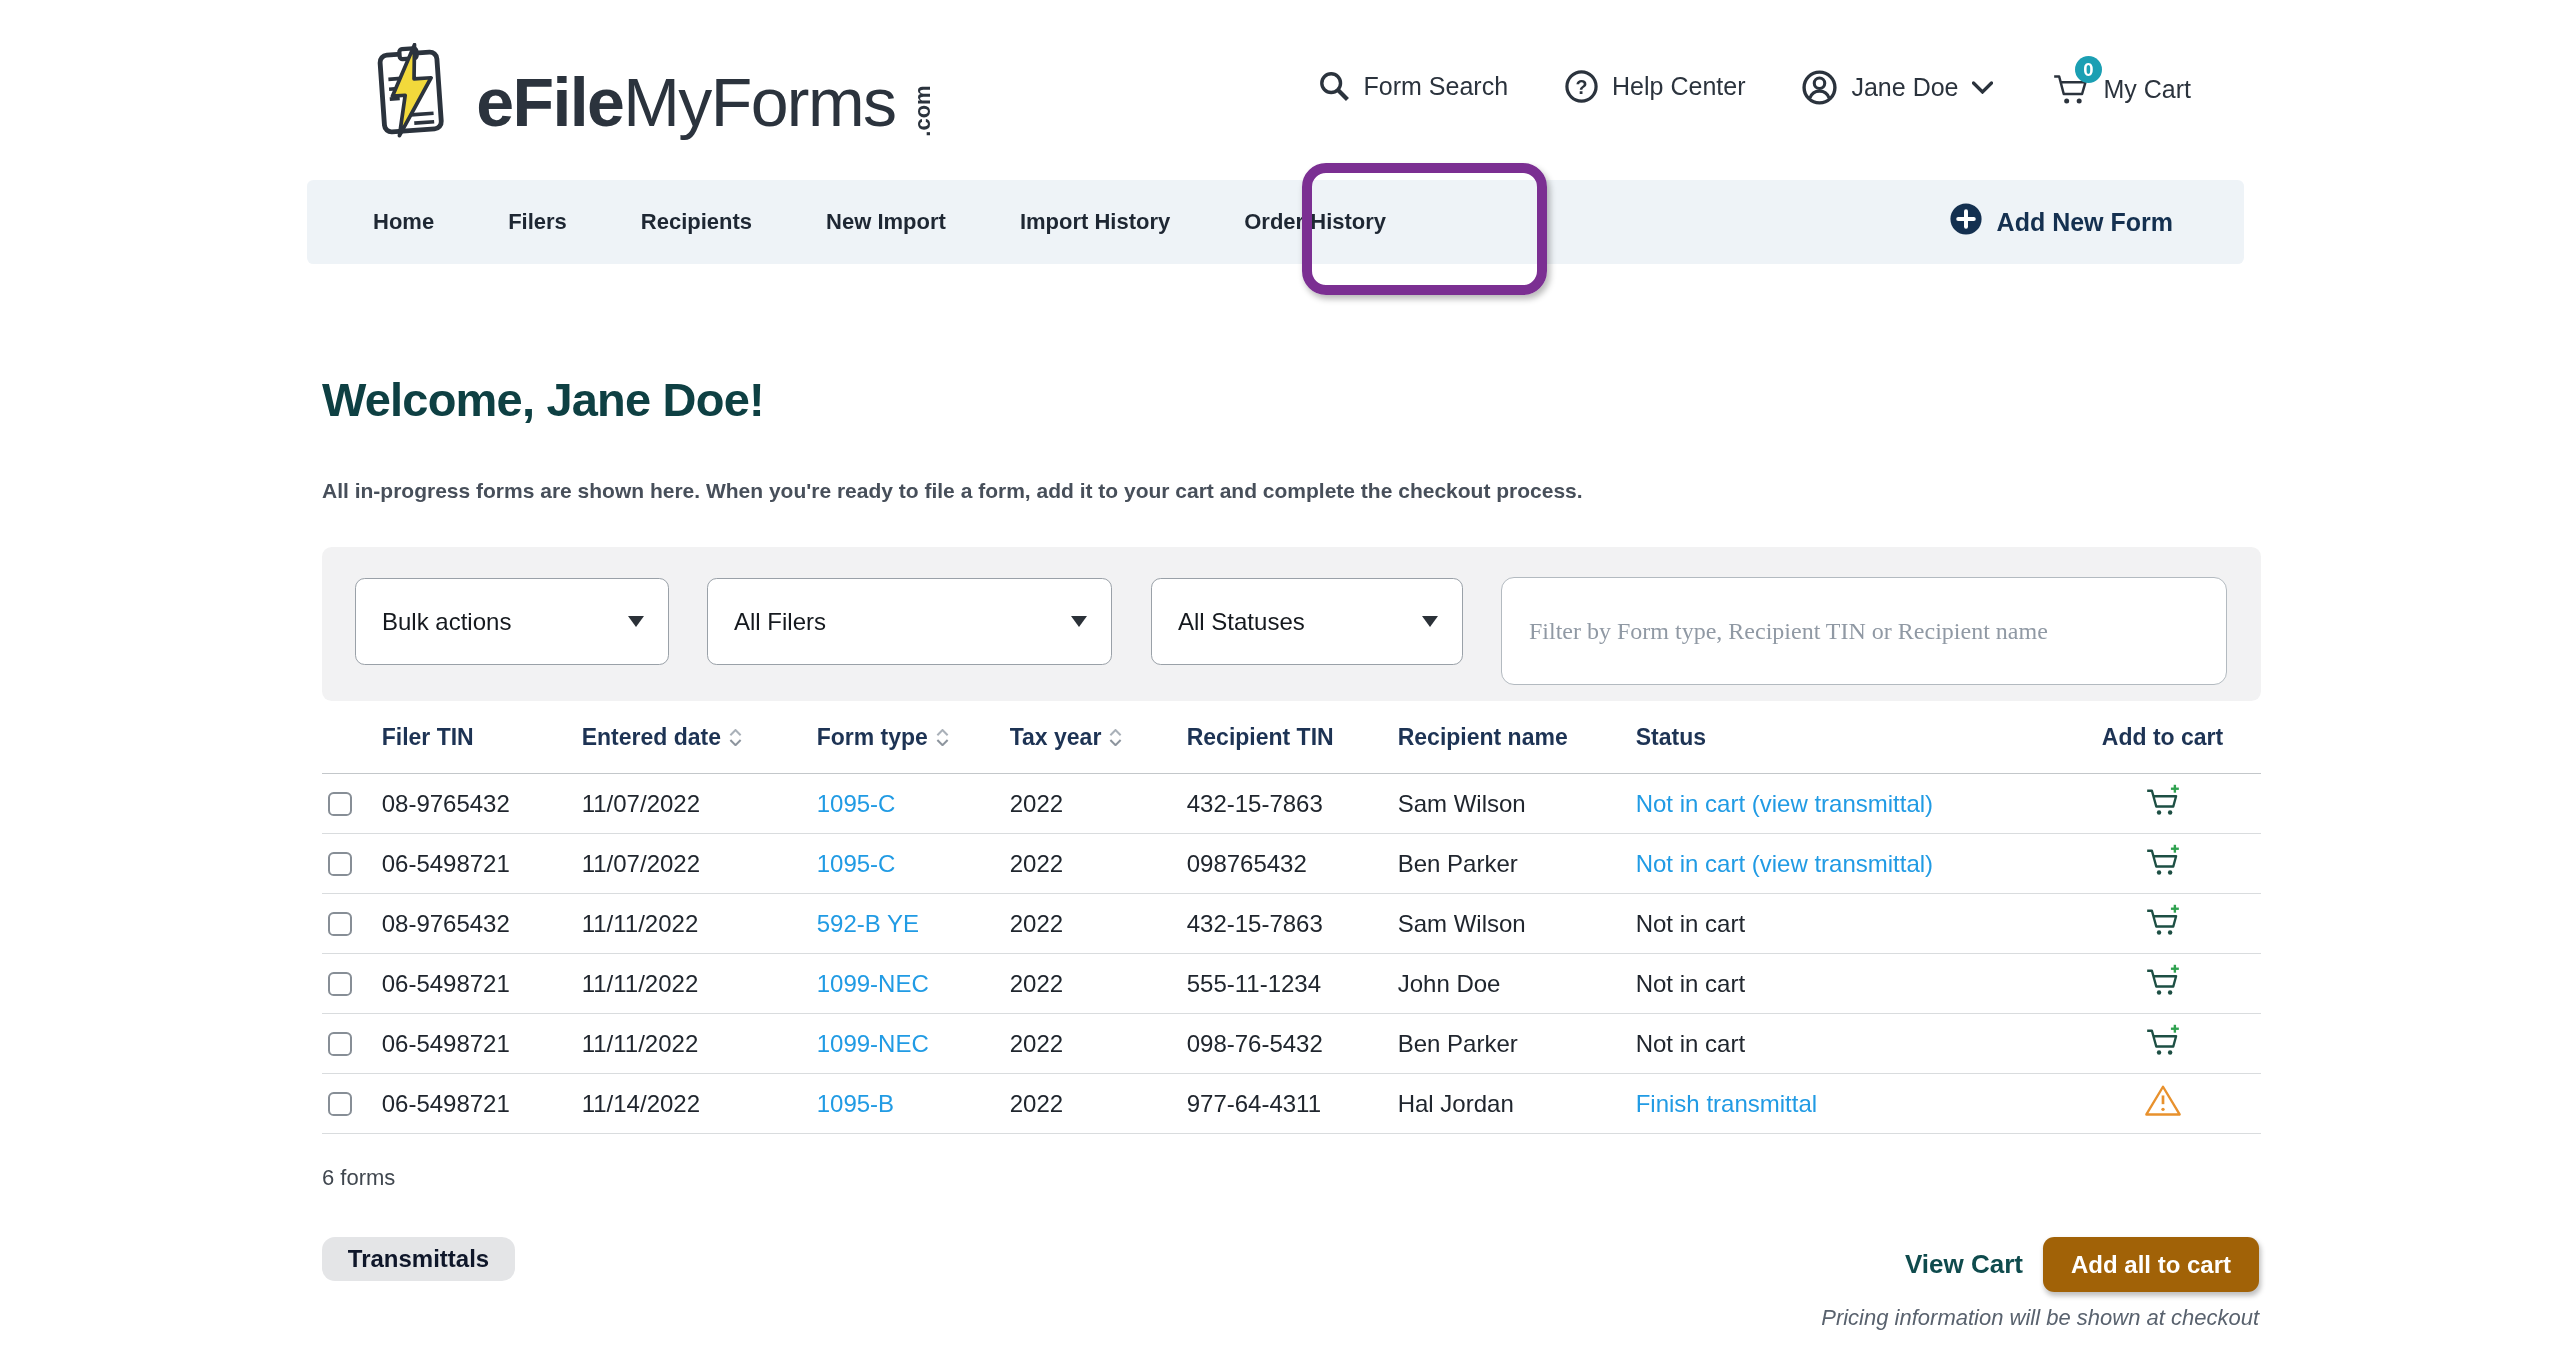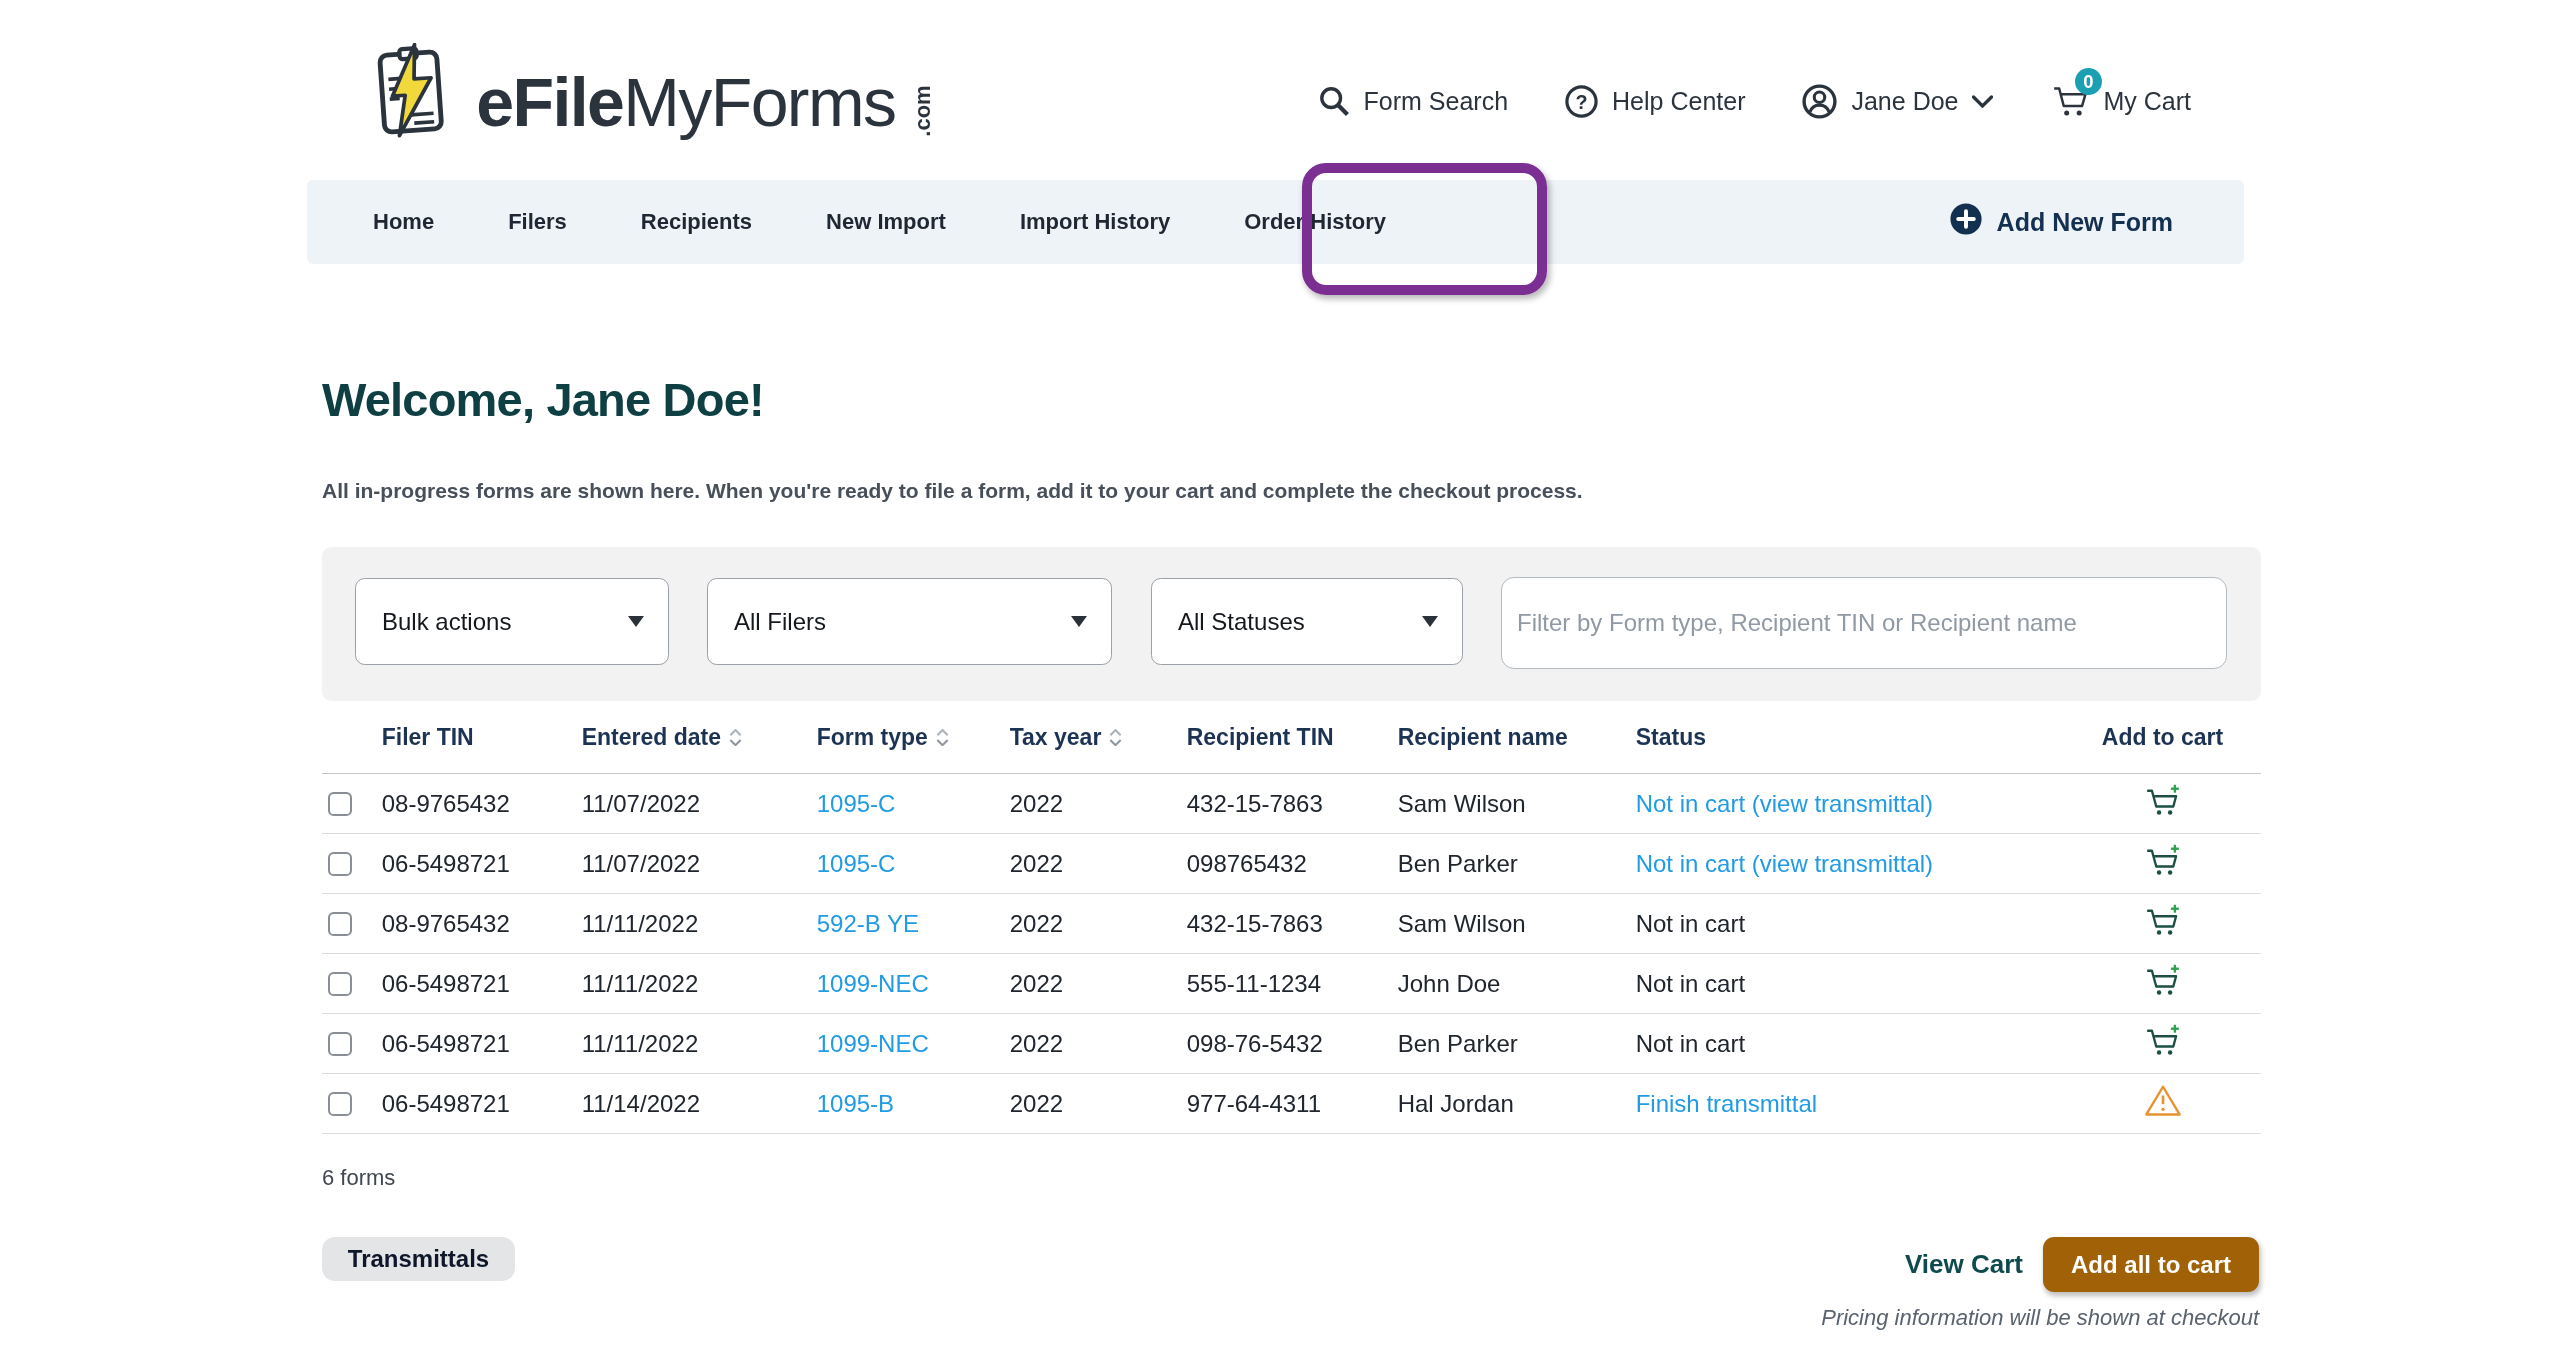--- a/index.html
+++ b/index.html
@@ -10,21 +10,21 @@
   }
   .abs { position:absolute; }
 
   
   .logo { left:375px; top:43px; display:flex; align-items:flex-end; cursor:pointer;gap:16px; }
   .logo-text { display:flex; align-items:baseline; margin-left:11.3px; margin-top:4.8px; }
   .logo-bold { font-size:68px; font-weight:bold; color:#2b333d; letter-spacing:-1.6px; }
   .logo-light { font-size:68px; font-weight:normal; color:#2b333d; letter-spacing:-1.6px; }
   .logo-tld { font-size:22px; font-weight:bold; color:#2b333d; transform:rotate(-90deg) translateX(8px); transform-origin:center; display:inline-block; margin-left:1.6px; }
 
-  .utility-nav { right:385px; top:69px; height:64px; display:flex; align-items:center; gap:56px; }
+  .utility-nav { right:385px; top:69px; height:64px; display:flex; align-items:flex-start; gap:56px; }
   .util-item { display:flex; align-items:center; gap:13px; font-size:25px; color:#2b333d; cursor:pointer; white-space:nowrap; }
   .util-item svg { display:block; }
   .cart-wrap { position:relative; }
   .cart-badge { position:absolute; top:-13px; right:-11.3px; width:27px; height:27px; border-radius:50%; background:#1b9fb3; color:#ffffff; font-size:18.5px; font-weight:bold; display:flex; align-items:center; justify-content:center; }
 
   
   .main-nav { left:307px; top:180px; width:1937px; height:84px; background:#eef3f7; border-radius:6.4px; display:flex; align-items:center; }
   .nav-items { display:flex; align-items:center; gap:74px; padding-left:66px; }
   .nav-item { font-size:22px; font-weight:bold; color:#1e2733; cursor:pointer; white-space:nowrap; }
   .add-form { margin-left:auto; margin-right:71px; display:flex; align-items:center; gap:14px; font-size:25px; font-weight:bold; color:#143050; cursor:pointer; white-space:nowrap; }
@@ -35,21 +35,21 @@
   .page-title { left:322px; top:372px; font-size:47px; font-weight:bold; color:#0e4043; letter-spacing:-0.8px; }
   .page-subtitle { left:322px; top:479px; font-size:21px; font-weight:bold; color:#474f5a; }
 
   
   .filter-panel { left:322px; top:547px; width:1939px; height:154px; background:#f2f2f3; border-radius:9.7px; }
   .dropdown { position:absolute; top:31px; height:87px; background:#ffffff; border:1.6px solid #9aa1a8; border-radius:9.7px; display:flex; align-items:center; justify-content:space-between; padding:0 24px 0 26px; font-size:24px; color:#15191e; cursor:pointer; }
   .dd-bulk { left:33px; width:314px; }
   .dd-filers { left:385px; width:405px; }
   .dd-status { left:829px; width:312px; }
   .caret-down { width:0; height:0; border-left:8.8px solid transparent; border-right:8.8px solid transparent; border-top:11.3px solid #2b3138; }
-  .filter-input { position:absolute; left:1179px; top:30px; width:726px; height:92px; background:#ffffff; border:1.6px solid #b3bac0; border-radius:13px; font-size:24px; color:#30363d; padding:0 15px; font-family:Liberation Sans, sans-serif; outline:none; }
+  .filter-input { position:absolute; left:1179px; top:30px; width:726px; height:108px; background:#ffffff; border:1.6px solid #b3bac0; border-radius:13px; font-size:24px; color:#30363d; padding:0 27px; font-family:Liberation Serif, serif; outline:none; }
   .filter-input::placeholder { color:#9099a4; opacity:1; }
 
   
   .forms-table { left:322px; top:702px; width:1939px; }
   .t-row { display:grid; grid-template-columns:50px 200px 235px 193px 177px 211px 238px 438px 197px; align-items:center; }
   .t-head { height:72px; border-bottom:1.6px solid #c3c7ca; }
   .t-head .th { font-size:23px; font-weight:bold; color:#1d3354; display:flex; align-items:center; gap:8px; padding-left:9.7px; white-space:nowrap; }
   .th.sortable { cursor:pointer; }
   .sort-glyphs { display:flex; flex-direction:column; gap:3.2px; }
   .th-cart { justify-content:center; padding-left:0 !important; }

